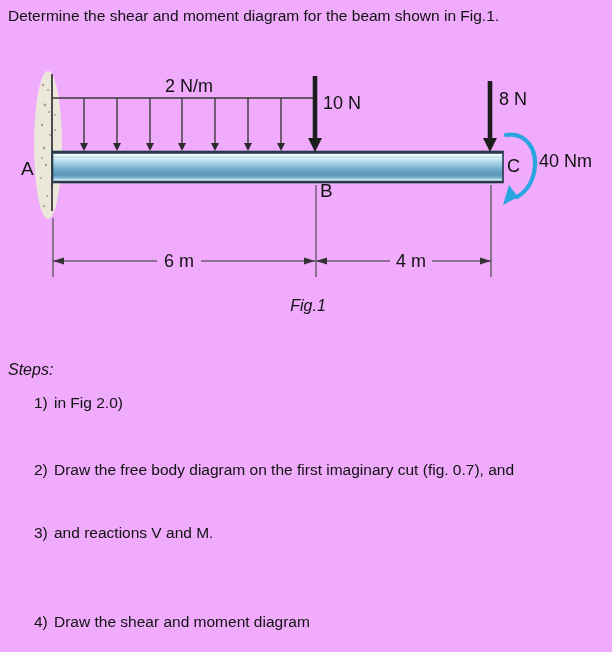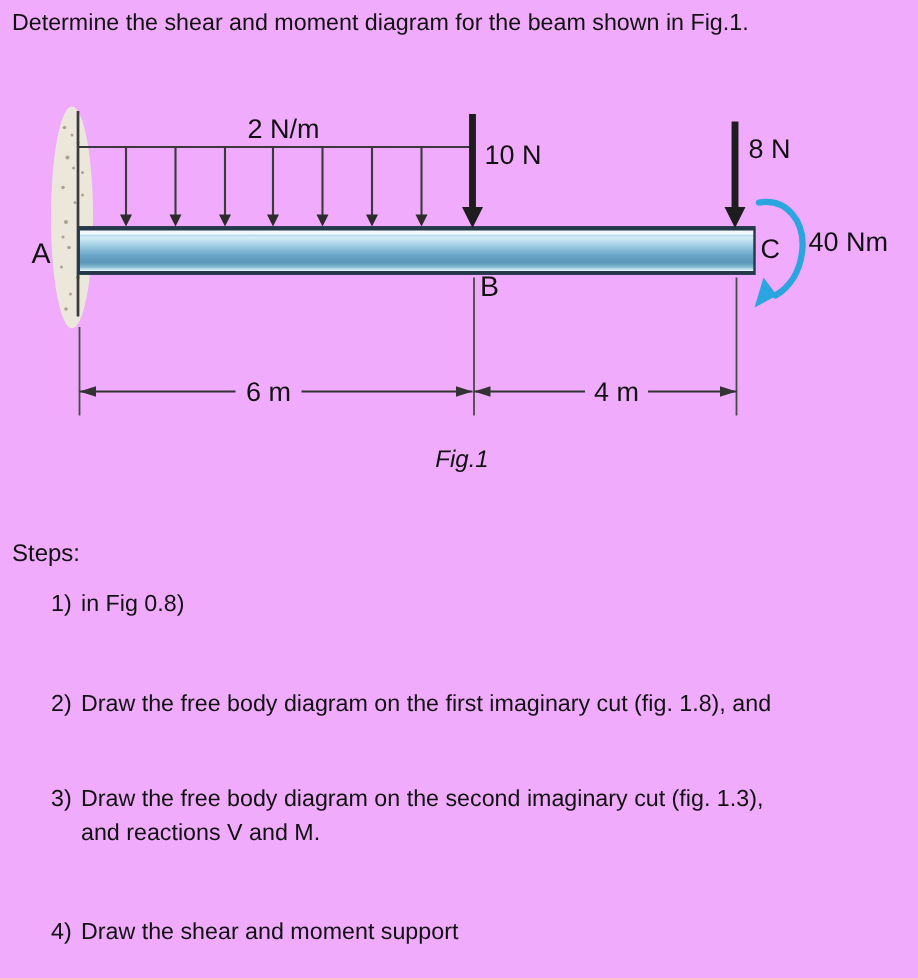--- a/index.html
+++ b/index.html
@@ -1,20 +1,20 @@
 <!DOCTYPE html>
 <html><head>
 <meta charset="utf-8">
 <style>
   html,body{margin:0;padding:0;background:#fff;}
   #page{position:relative;width:612px;height:652px;background:#f0abfc;
         font-family:"Liberation Sans",sans-serif;color:#111;overflow:hidden;}
   .title{position:absolute;left:8px;top:7px;font-size:15.5px;color:#111;white-space:nowrap;}
   #figsvg{position:absolute;left:0;top:0;}
-  .steps-heading{position:absolute;left:8px;top:361px;font-size:16px;}
+  .steps-heading{position:absolute;left:8px;top:361px;font-size:16px;font-style:italic;}
   .step{position:absolute;left:34px;display:flex;font-size:15.5px;line-height:23px;}
   .step .num{width:20px;flex:0 0 20px;}
   .step .body{white-space:nowrap;}
   .mvar{font-family:"Liberation Serif",serif;font-style:italic;font-size:16px;}
   .msub{font-family:"Liberation Serif",serif;font-style:italic;font-size:11px;}
   text{font-family:"Liberation Sans",sans-serif;fill:#111;}
   .figlabel{font-size:18px;}
   .ptlabel{font-size:19px;}
   .caption{font-size:16px;font-style:italic;}
 </style>
@@ -140,39 +140,38 @@
     </g>
 
     <text x="308" y="311" text-anchor="middle" class="caption">Fig.1</text>
   </svg>
 
   <div class="steps-heading">Steps:</div>
 
   <div class="step" style="top:391px;">
     <span class="num">1)</span>
     <div class="body">
-      <div>in Fig 0.8)</div>
+      <div>in Fig 2.0)</div>
     </div>
   </div>
 
   <div class="step" style="top:458px;">
     <span class="num">2)</span>
     <div class="body">
-      <div>Draw the free body diagram on the first imaginary cut (fig. 1.8), and</div>
+      <div>Draw the free body diagram on the first imaginary cut (fig. 0.7), and</div>
     </div>
   </div>
 
   <div class="step" style="top:521px;">
     <span class="num">3)</span>
     <div class="body">
-      <div>Draw the free body diagram on the second imaginary cut (fig. 1.3),</div>
       <div>and reactions V and M.</div>
     </div>
   </div>
 
   <div class="step" style="top:610px;">
     <span class="num">4)</span>
     <div class="body">
-      <div>Draw the shear and moment support</div>
+      <div>Draw the shear and moment diagram</div>
     </div>
   </div>
 
 </div>
 
 </body></html>

